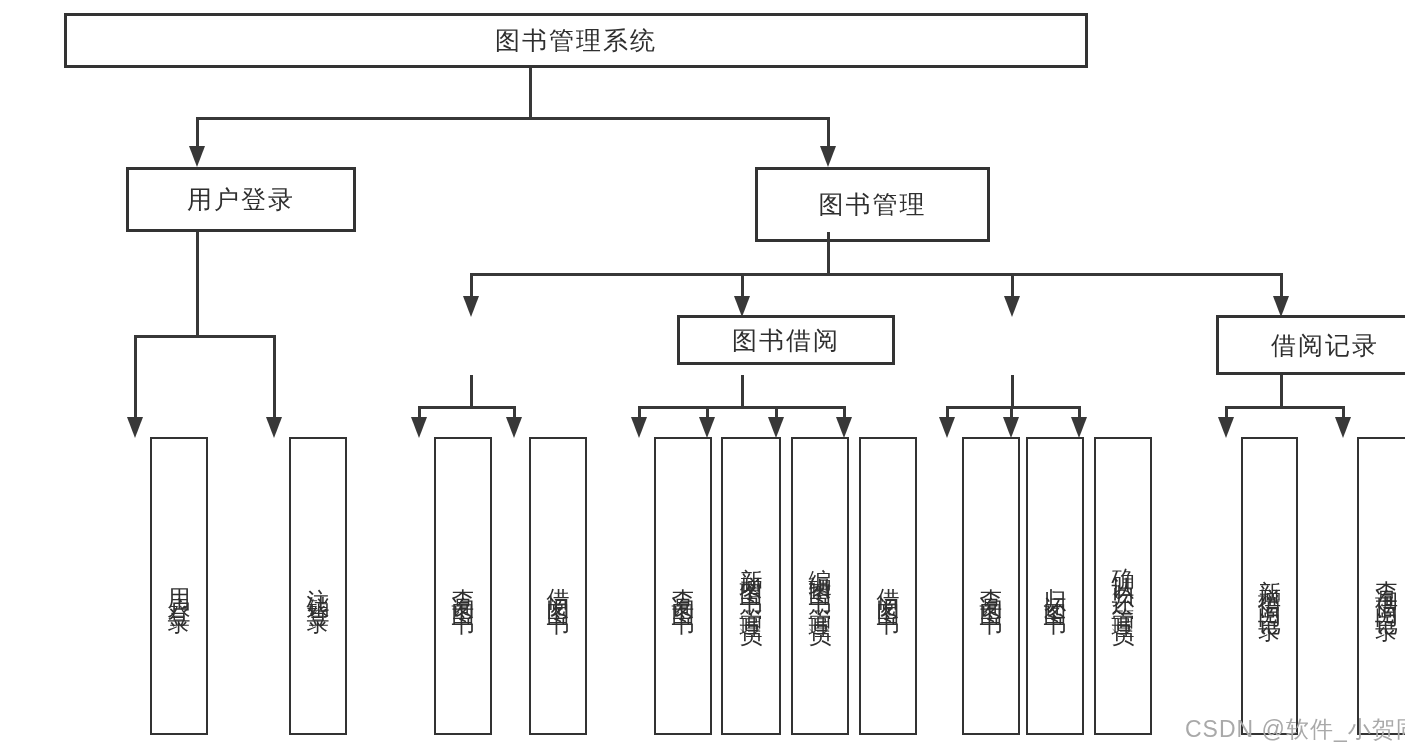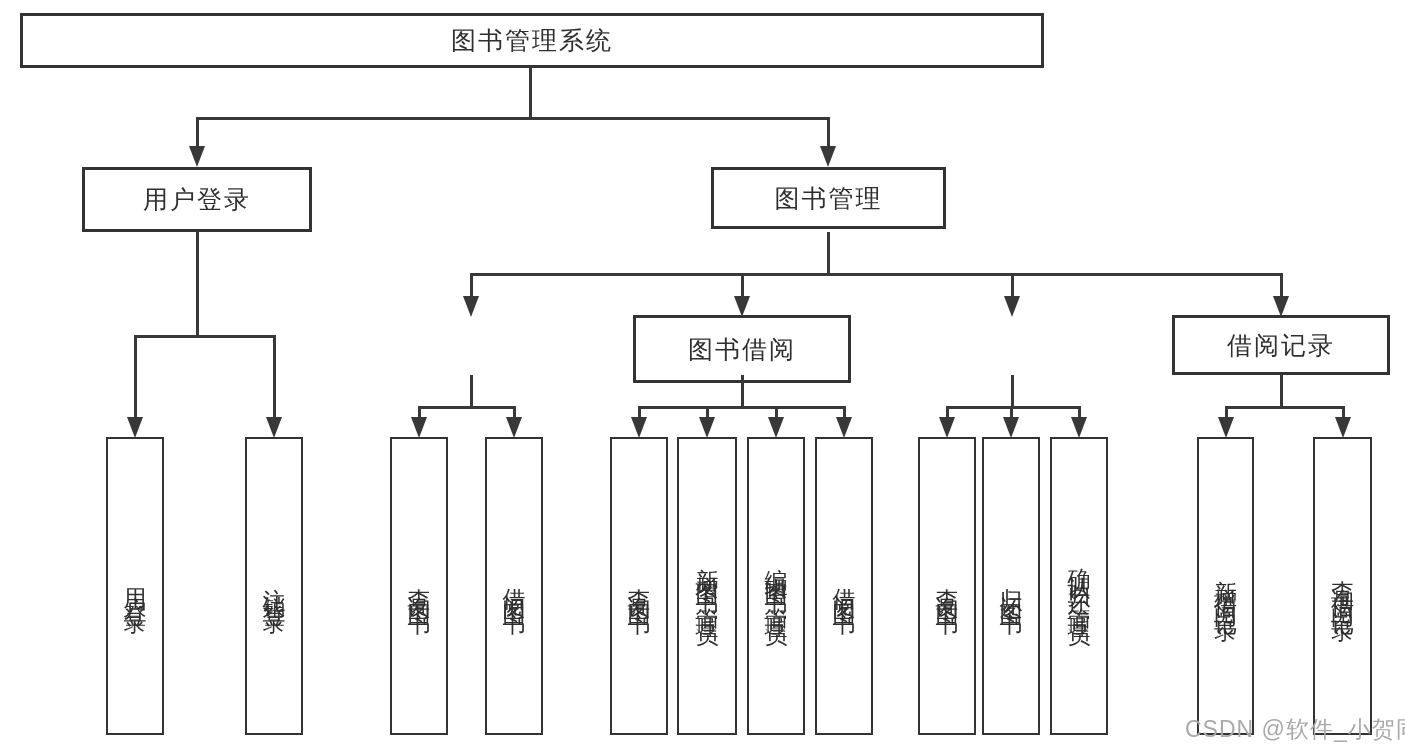--- a/index.html
+++ b/index.html
@@ -16,20 +16,21 @@
     box-sizing: border-box;
     border: 3px solid #333333;
     background: #ffffff;
     display: flex;
     align-items: center;
     justify-content: center;
     color: #2f2f2f;
     font-size: 25px;
     letter-spacing: 2px;
     white-space: nowrap;
+    margin-left: 44px;
   }
   .vbox {
     border-width: 2px;
     writing-mode: vertical-rl;
     text-orientation: mixed;
     font-size: 23px;
     letter-spacing: 8px;
     line-height: 1;
     white-space: normal;
   }
@@ -66,21 +67,21 @@
   <div class="vline" style="left:529px; top:68px; height:51px;"></div>
   <div class="hline" style="left:195.5px; top:117px; width:634px;"></div>
   <div class="vline" style="left:195.5px; top:117px; height:32px;"></div>
   <div class="ahead" style="left:189px; top:146px;"></div>
   <div class="vline" style="left:826.5px; top:117px; height:32px;"></div>
   <div class="ahead" style="left:820px; top:146px;"></div>
 
   <div class="box" style="left:82px; top:167px; width:230px; height:65px;">
     <span>用户登录</span>
   </div>
-  <div class="box" style="left:711px; top:167px; width:235px; height:62px;justify-content:center;">
+  <div class="box" style="left:711px; top:167px; width:235px; height:75px;justify-content:center;">
     <span>图书管理</span>
   </div>
 
   <div class="vline" style="left:195.5px; top:232px; height:106px;"></div>
   <div class="hline" style="left:133.5px; top:335px; width:142px;"></div>
   <div class="vline" style="left:133.5px; top:335px; height:85px;"></div>
   <div class="ahead" style="left:127px; top:417px;"></div>
   <div class="vline" style="left:272.5px; top:335px; height:85px;"></div>
   <div class="ahead" style="left:266px; top:417px;"></div>
 
@@ -88,21 +89,21 @@
   <div class="hline" style="left:469.5px; top:273px; width:813px;"></div>
   <div class="vline" style="left:469.5px; top:273px; height:25px;"></div>
   <div class="ahead" style="left:463px; top:296px;"></div>
   <div class="vline" style="left:740.5px; top:273px; height:25px;"></div>
   <div class="ahead" style="left:734px; top:296px;"></div>
   <div class="vline" style="left:1010.5px; top:273px; height:25px;"></div>
   <div class="ahead" style="left:1004px; top:296px;"></div>
   <div class="vline" style="left:1279.5px; top:273px; height:25px;"></div>
   <div class="ahead" style="left:1273px; top:296px;"></div>
 
-  <div class="box" style="left:633px; top:315px; width:218px; height:68px;">
+  <div class="box" style="left:633px; top:315px; width:218px; height:50px;">
     <span>图书借阅</span>
   </div>
   <div class="box" style="left:1172px; top:315px; width:218px; height:60px;">
     <span>借阅记录</span>
   </div>
 
   <div class="vline" style="left:469.5px; top:375px; height:34px;"></div>
   <div class="hline" style="left:417.5px; top:406px; width:98px;"></div>
   <div class="vline" style="left:417.5px; top:406px; height:14px;"></div>
   <div class="ahead" style="left:411px; top:417px;"></div>

